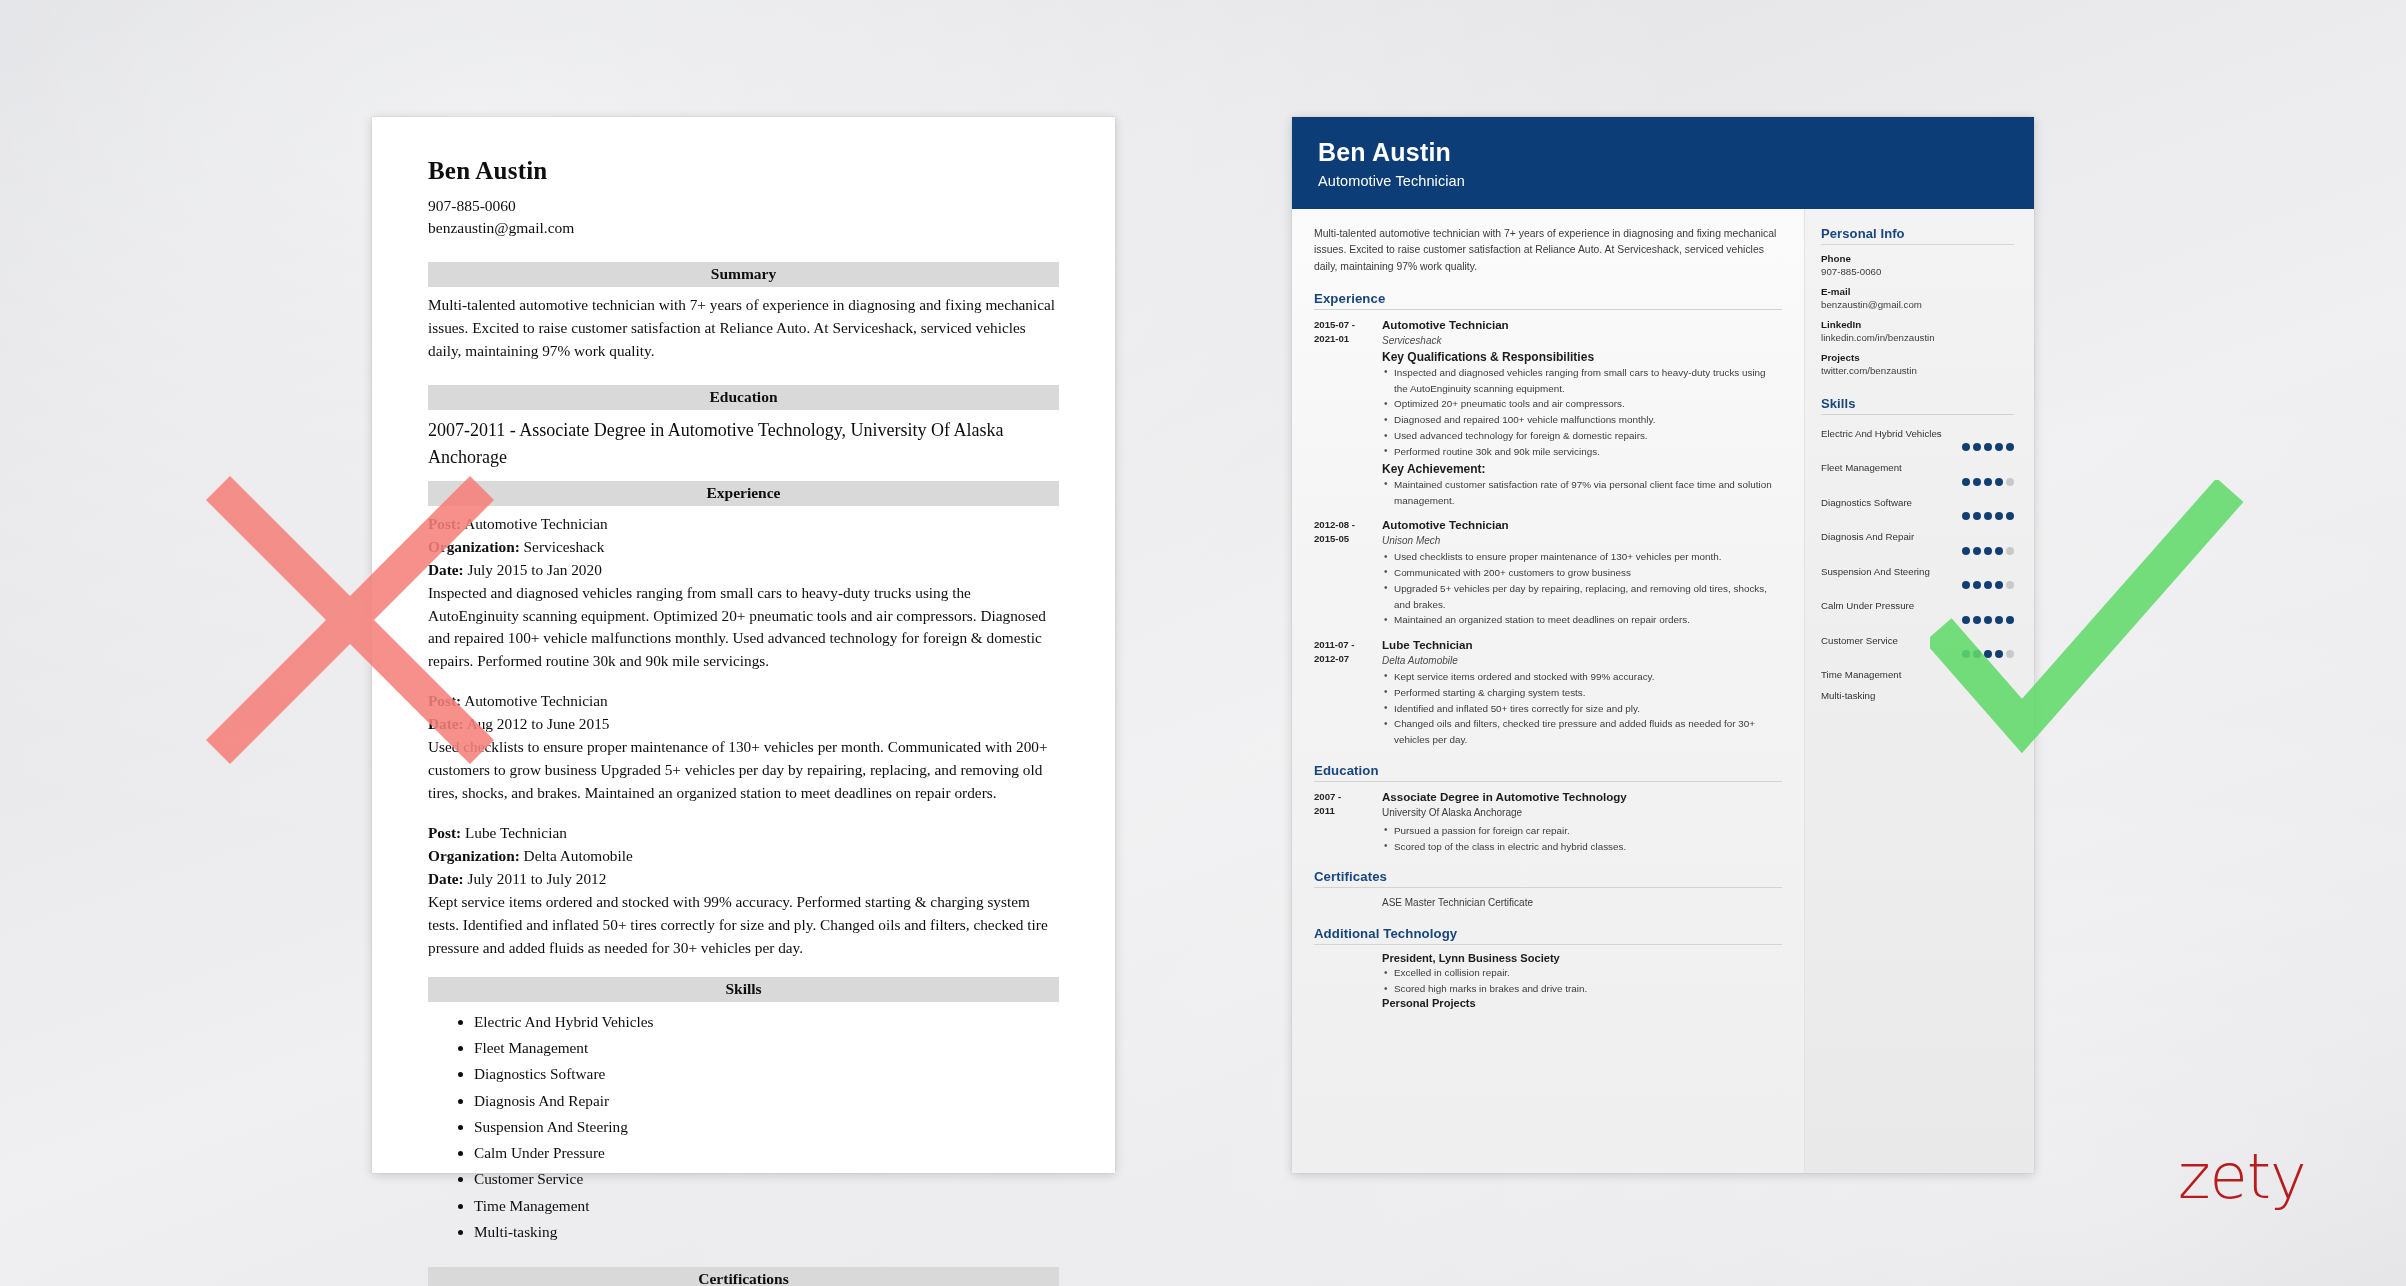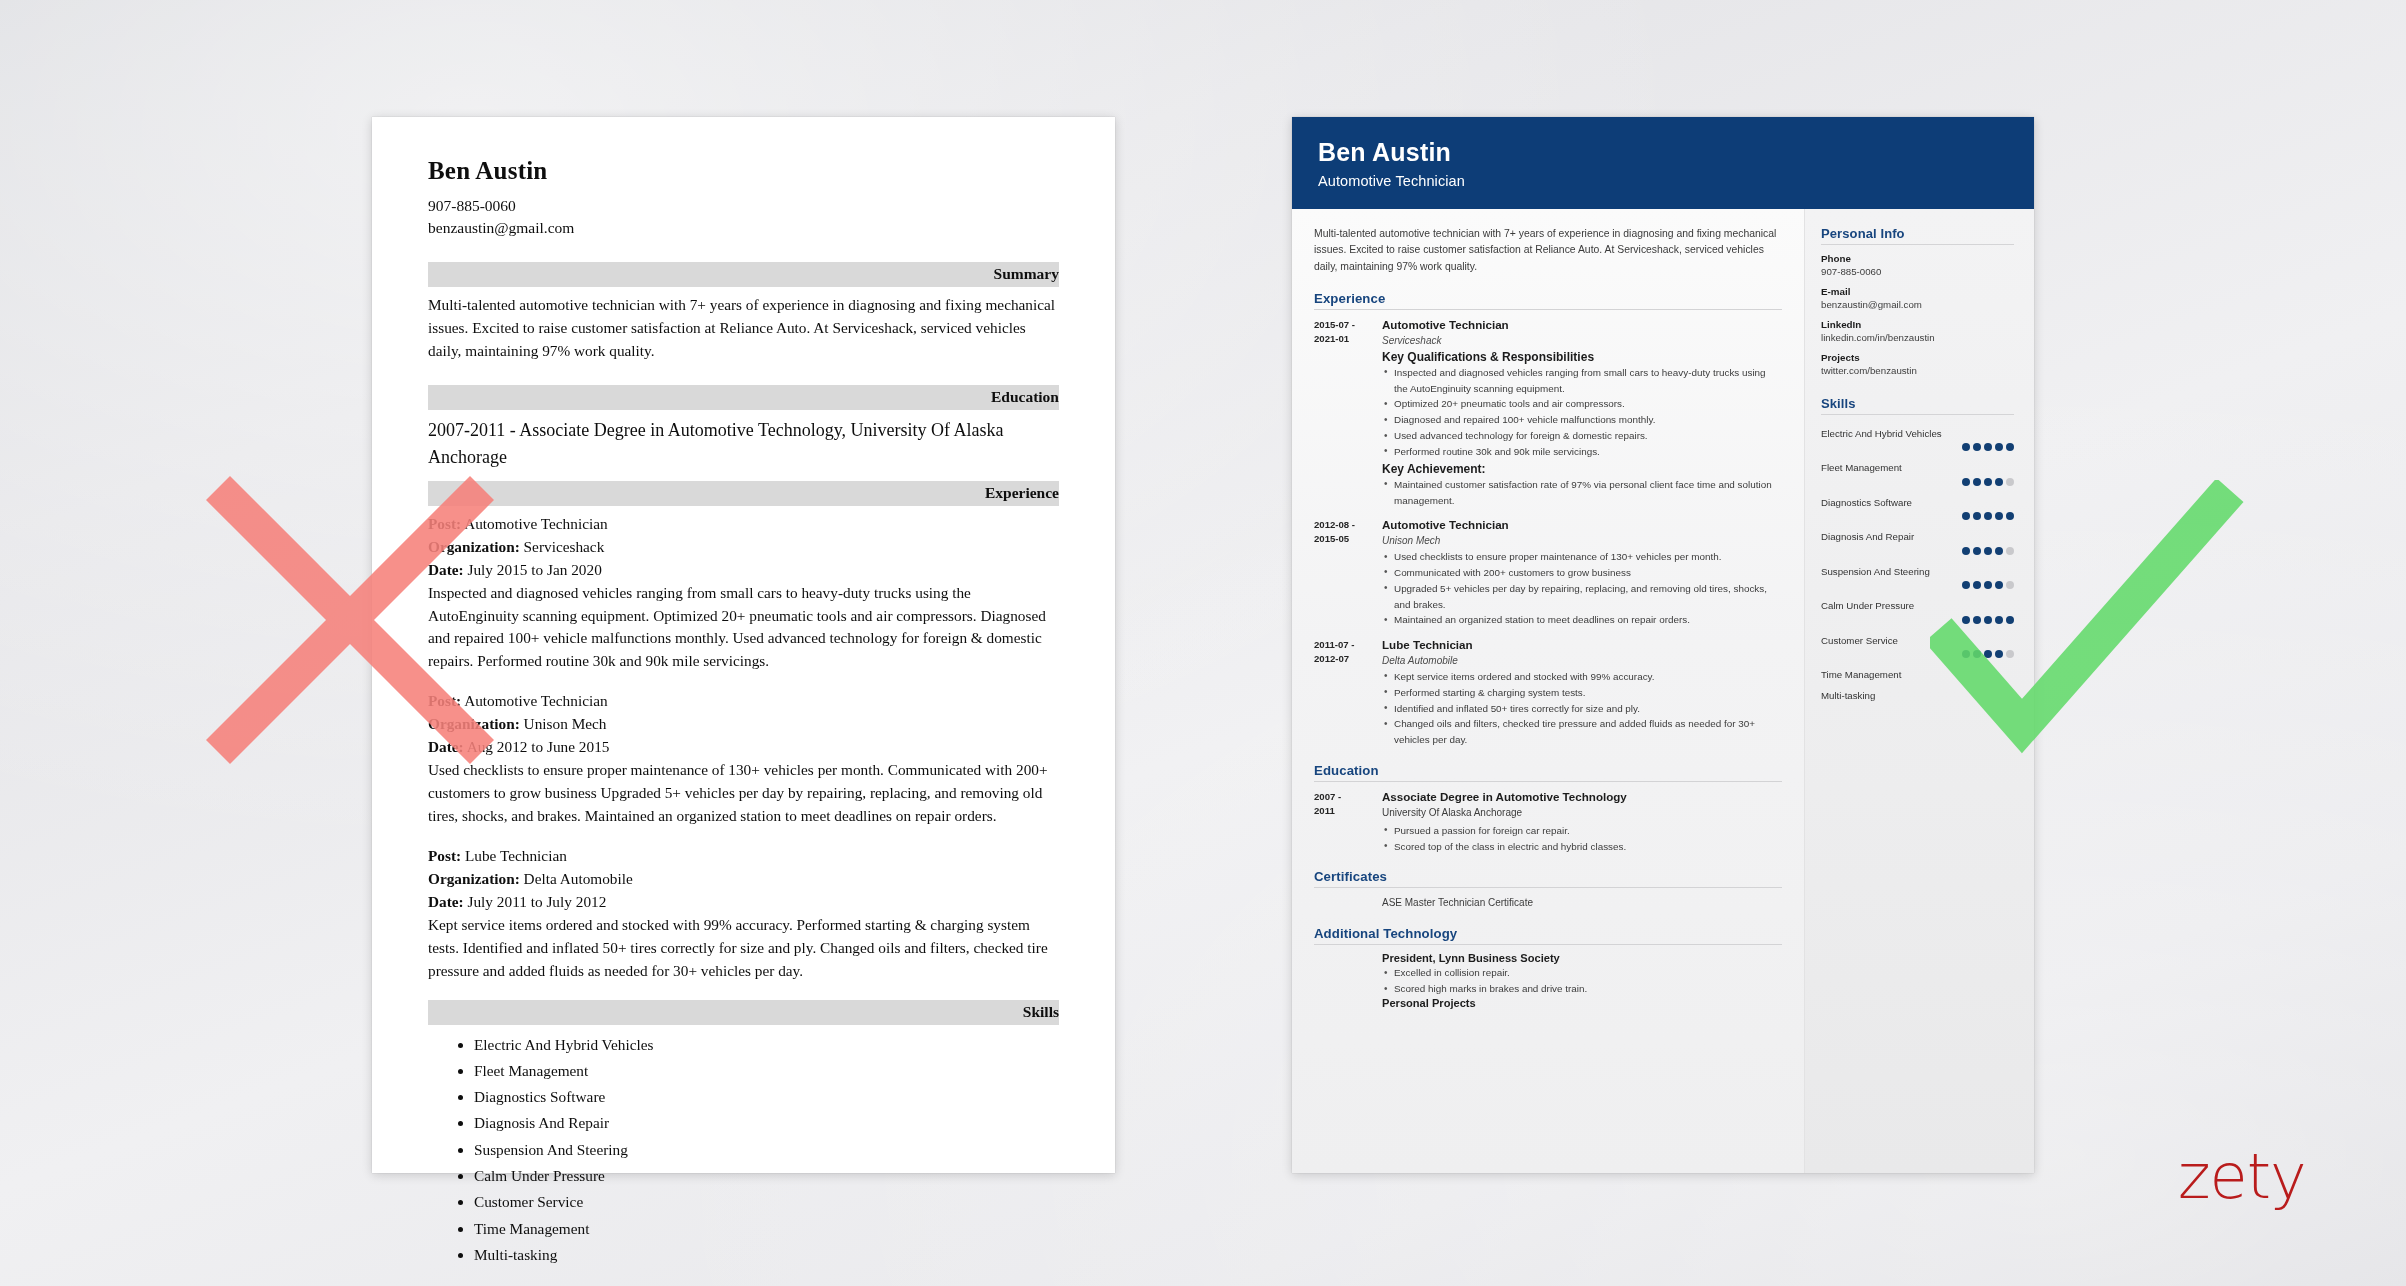--- a/index.html
+++ b/index.html
@@ -46,21 +46,21 @@
     letter-spacing: 0.2px;
     margin-bottom: 10px;
   }
   .l-contact {
     font-size: 15.5px;
     line-height: 1.45;
   }
 
   .l-bar {
     background: #d9d9d9;
-    text-align: right;
+    text-align: center;
     font-weight: bold;
     font-size: 15.5px;
     padding: 3px 0 4px 0;
     margin-top: 22px;
     margin-bottom: 7px;
   }
   .l-bar.tight { margin-top: 10px; }
 
   .l-para {
     font-size: 15.3px;
@@ -338,21 +338,20 @@
 
   <div class="l-job">
     <div class="l-job-line"><b>Post:</b> <span>Automotive Technician</span></div>
     <div class="l-job-line"><b>Organization:</b> <span>Serviceshack</span></div>
     <div class="l-job-line"><b>Date:</b> <span>July 2015 to Jan 2020</span></div>
     <div class="l-job-desc">Inspected and diagnosed vehicles ranging from small cars to heavy-duty trucks using the AutoEnginuity scanning equipment. Optimized 20+ pneumatic tools and air compressors. Diagnosed and repaired 100+ vehicle malfunctions monthly. Used advanced technology for foreign &amp; domestic repairs. Performed routine 30k and 90k mile servicings.</div>
   </div>
 
   <div class="l-job">
     <div class="l-job-line"><b>Post:</b> <span>Automotive Technician</span></div>
-    <div class="l-job-line"><b>Organization:</b> <span>Unison Mech</span></div>
     <div class="l-job-line"><b>Date:</b> <span>Aug 2012 to June 2015</span></div>
     <div class="l-job-desc">Used checklists to ensure proper maintenance of 130+ vehicles per month. Communicated with 200+ customers to grow business Upgraded 5+ vehicles per day by repairing, replacing, and removing old tires, shocks, and brakes. Maintained an organized station to meet deadlines on repair orders.</div>
   </div>
 
   <div class="l-job">
     <div class="l-job-line"><b>Post:</b> <span>Lube Technician</span></div>
     <div class="l-job-line"><b>Organization:</b> <span>Delta Automobile</span></div>
     <div class="l-job-line"><b>Date:</b> <span>July 2011 to July 2012</span></div>
     <div class="l-job-desc">Kept service items ordered and stocked with 99% accuracy. Performed starting &amp; charging system tests. Identified and inflated 50+ tires correctly for size and ply. Changed oils and filters, checked tire pressure and added fluids as needed for 30+ vehicles per day.</div>
   </div>

